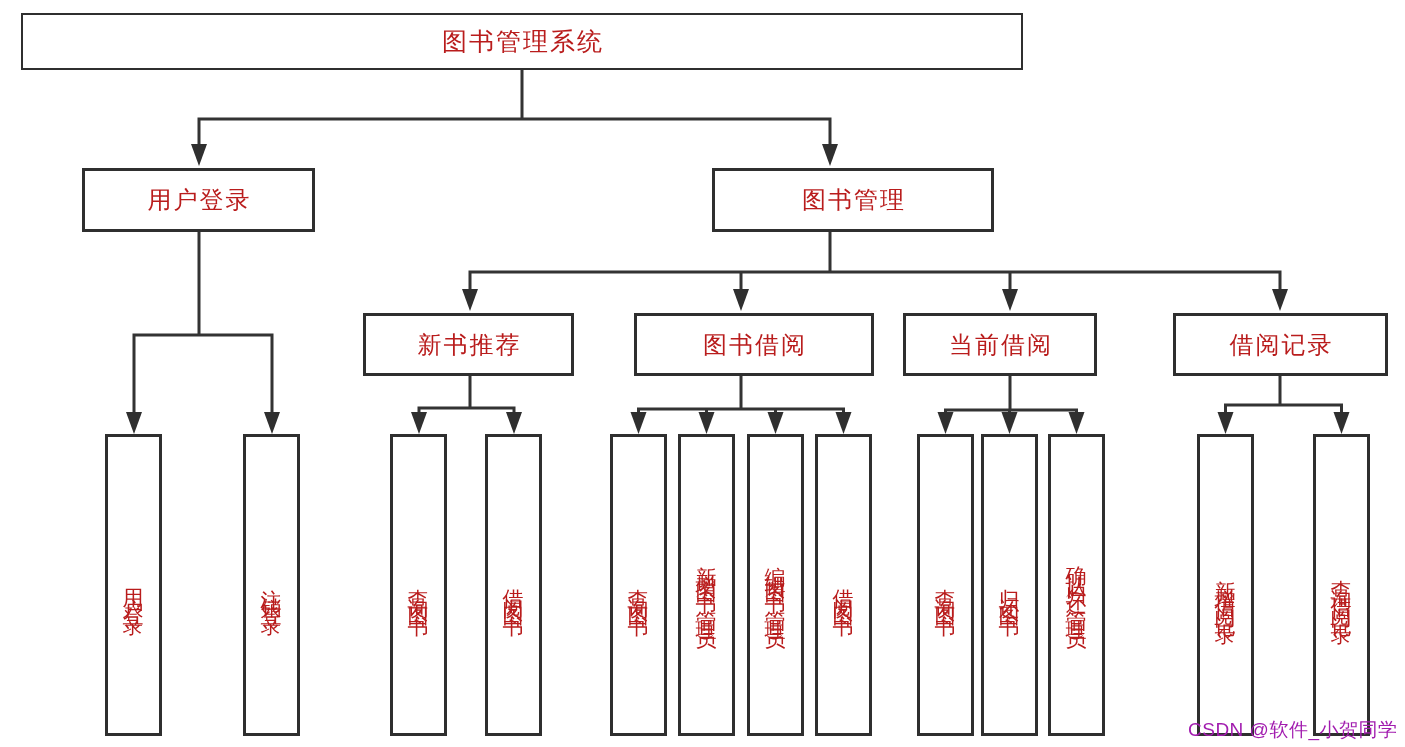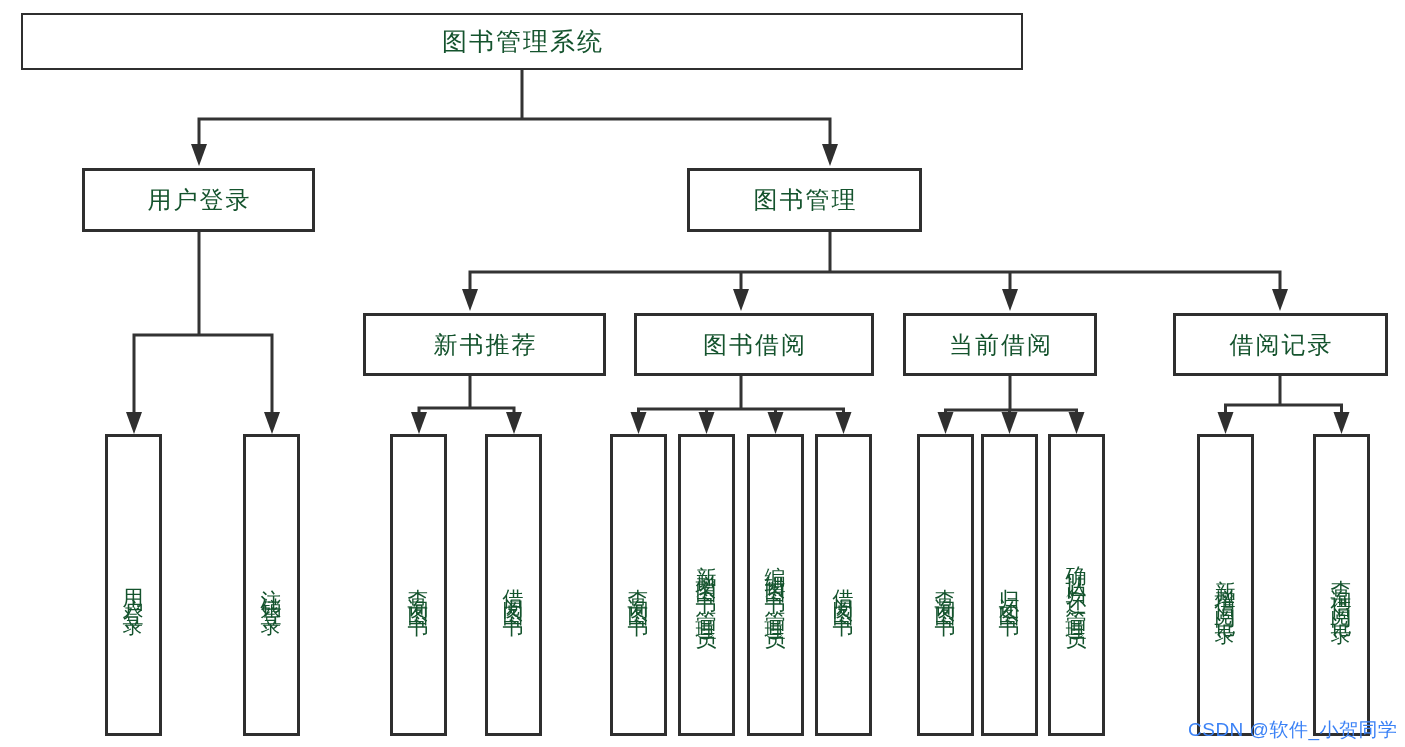--- a/index.html
+++ b/index.html
@@ -21,21 +21,21 @@
     pointer-events: none;
   }
   .box {
     position: absolute;
     box-sizing: border-box;
     border: 3px solid #2f2f2f;
     background: #ffffff;
     display: flex;
     align-items: center;
     justify-content: center;
-    color: #14532d;
+    color: #b91c1c;
     white-space: nowrap;
   }
   .box.h {
     font-size: 24px;
     letter-spacing: 2px;
     text-indent: 2px;
   }
   .box.root {
     border-width: 2.5px;
     font-size: 25px;
@@ -49,21 +49,21 @@
     width: 57px;
     height: 302px;
     top: 434px;
   }
   .box.v span { margin-top: 9px; } 
   #watermark {
     position: absolute;
     left: 1188px;
     top: 717px;
     font-size: 19px;
-    color: #3b82f6;
+    color: #a21caf;
     letter-spacing: 0.5px;
     z-index: 5;
     white-space: nowrap;
   }
 </style>
 </head>
 <body>
 
 <div id="stage">
 
@@ -107,25 +107,25 @@
     </g>
   </svg>
 
   <div class="box h root" style="left:21px; top:13px; width:1002px; height:57px;">
     <span>图书管理系统</span>
   </div>
 
   <div class="box h" style="left:82px; top:168px; width:233px; height:64px;">
     <span>用户登录</span>
   </div>
-  <div class="box h" style="left:687px; top:168px; width:235px; height:64px;text-align:center;">
+  <div class="box h" style="left:712px; top:168px; width:282px; height:64px;text-align:center;">
     <span>图书管理</span>
   </div>
 
-  <div class="box h" style="left:363px; top:313px; width:243px; height:63px;">
+  <div class="box h" style="left:363px; top:313px; width:211px; height:63px;">
     <span>新书推荐</span>
   </div>
   <div class="box h" style="left:634px; top:313px; width:240px; height:63px;">
     <span>图书借阅</span>
   </div>
   <div class="box h" style="left:903px; top:313px; width:194px; height:63px;">
     <span>当前借阅</span>
   </div>
   <div class="box h" style="left:1173px; top:313px; width:215px; height:63px;">
     <span>借阅记录</span>

